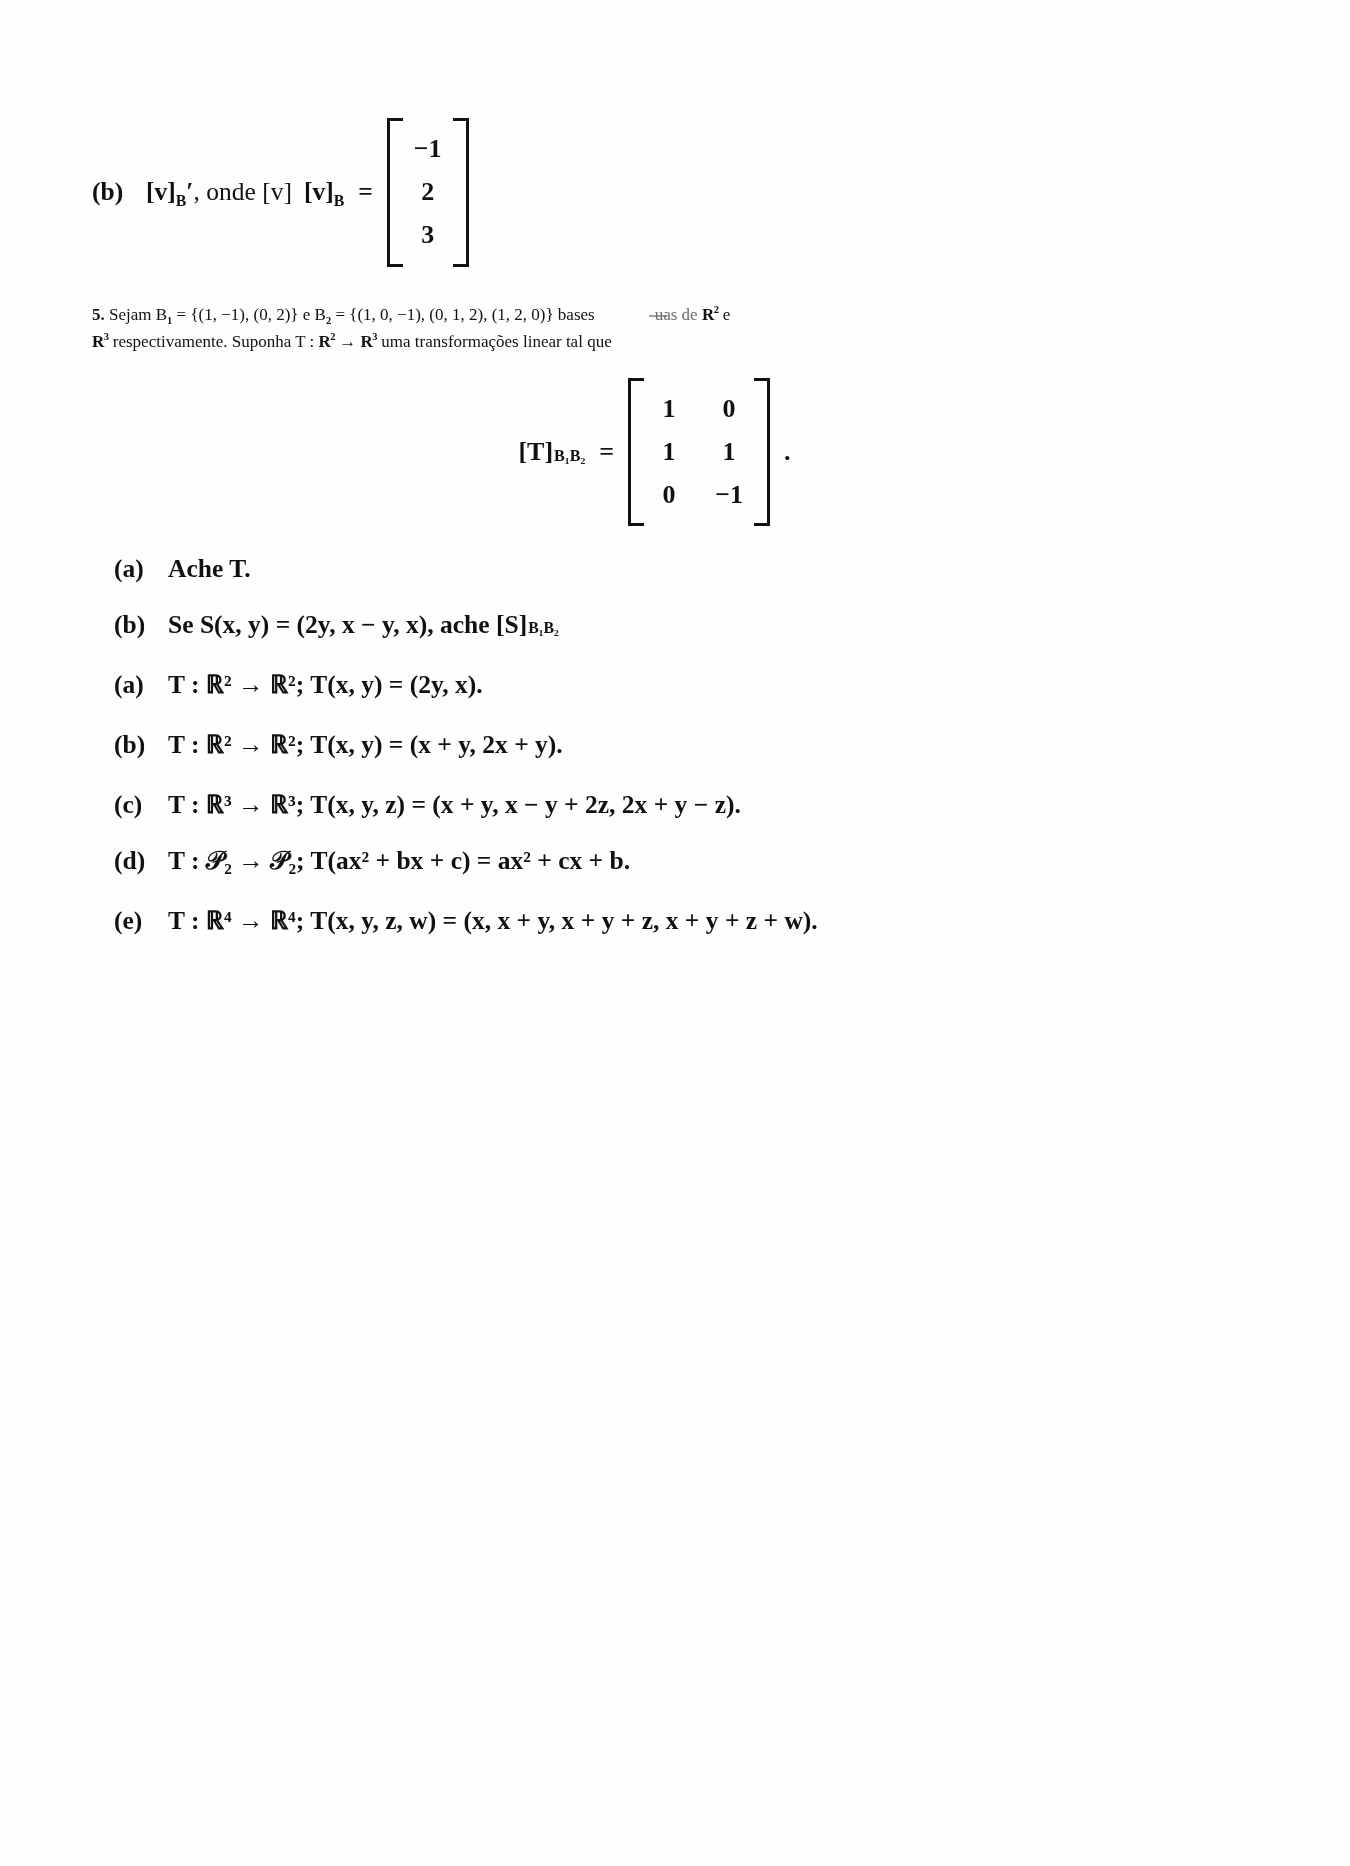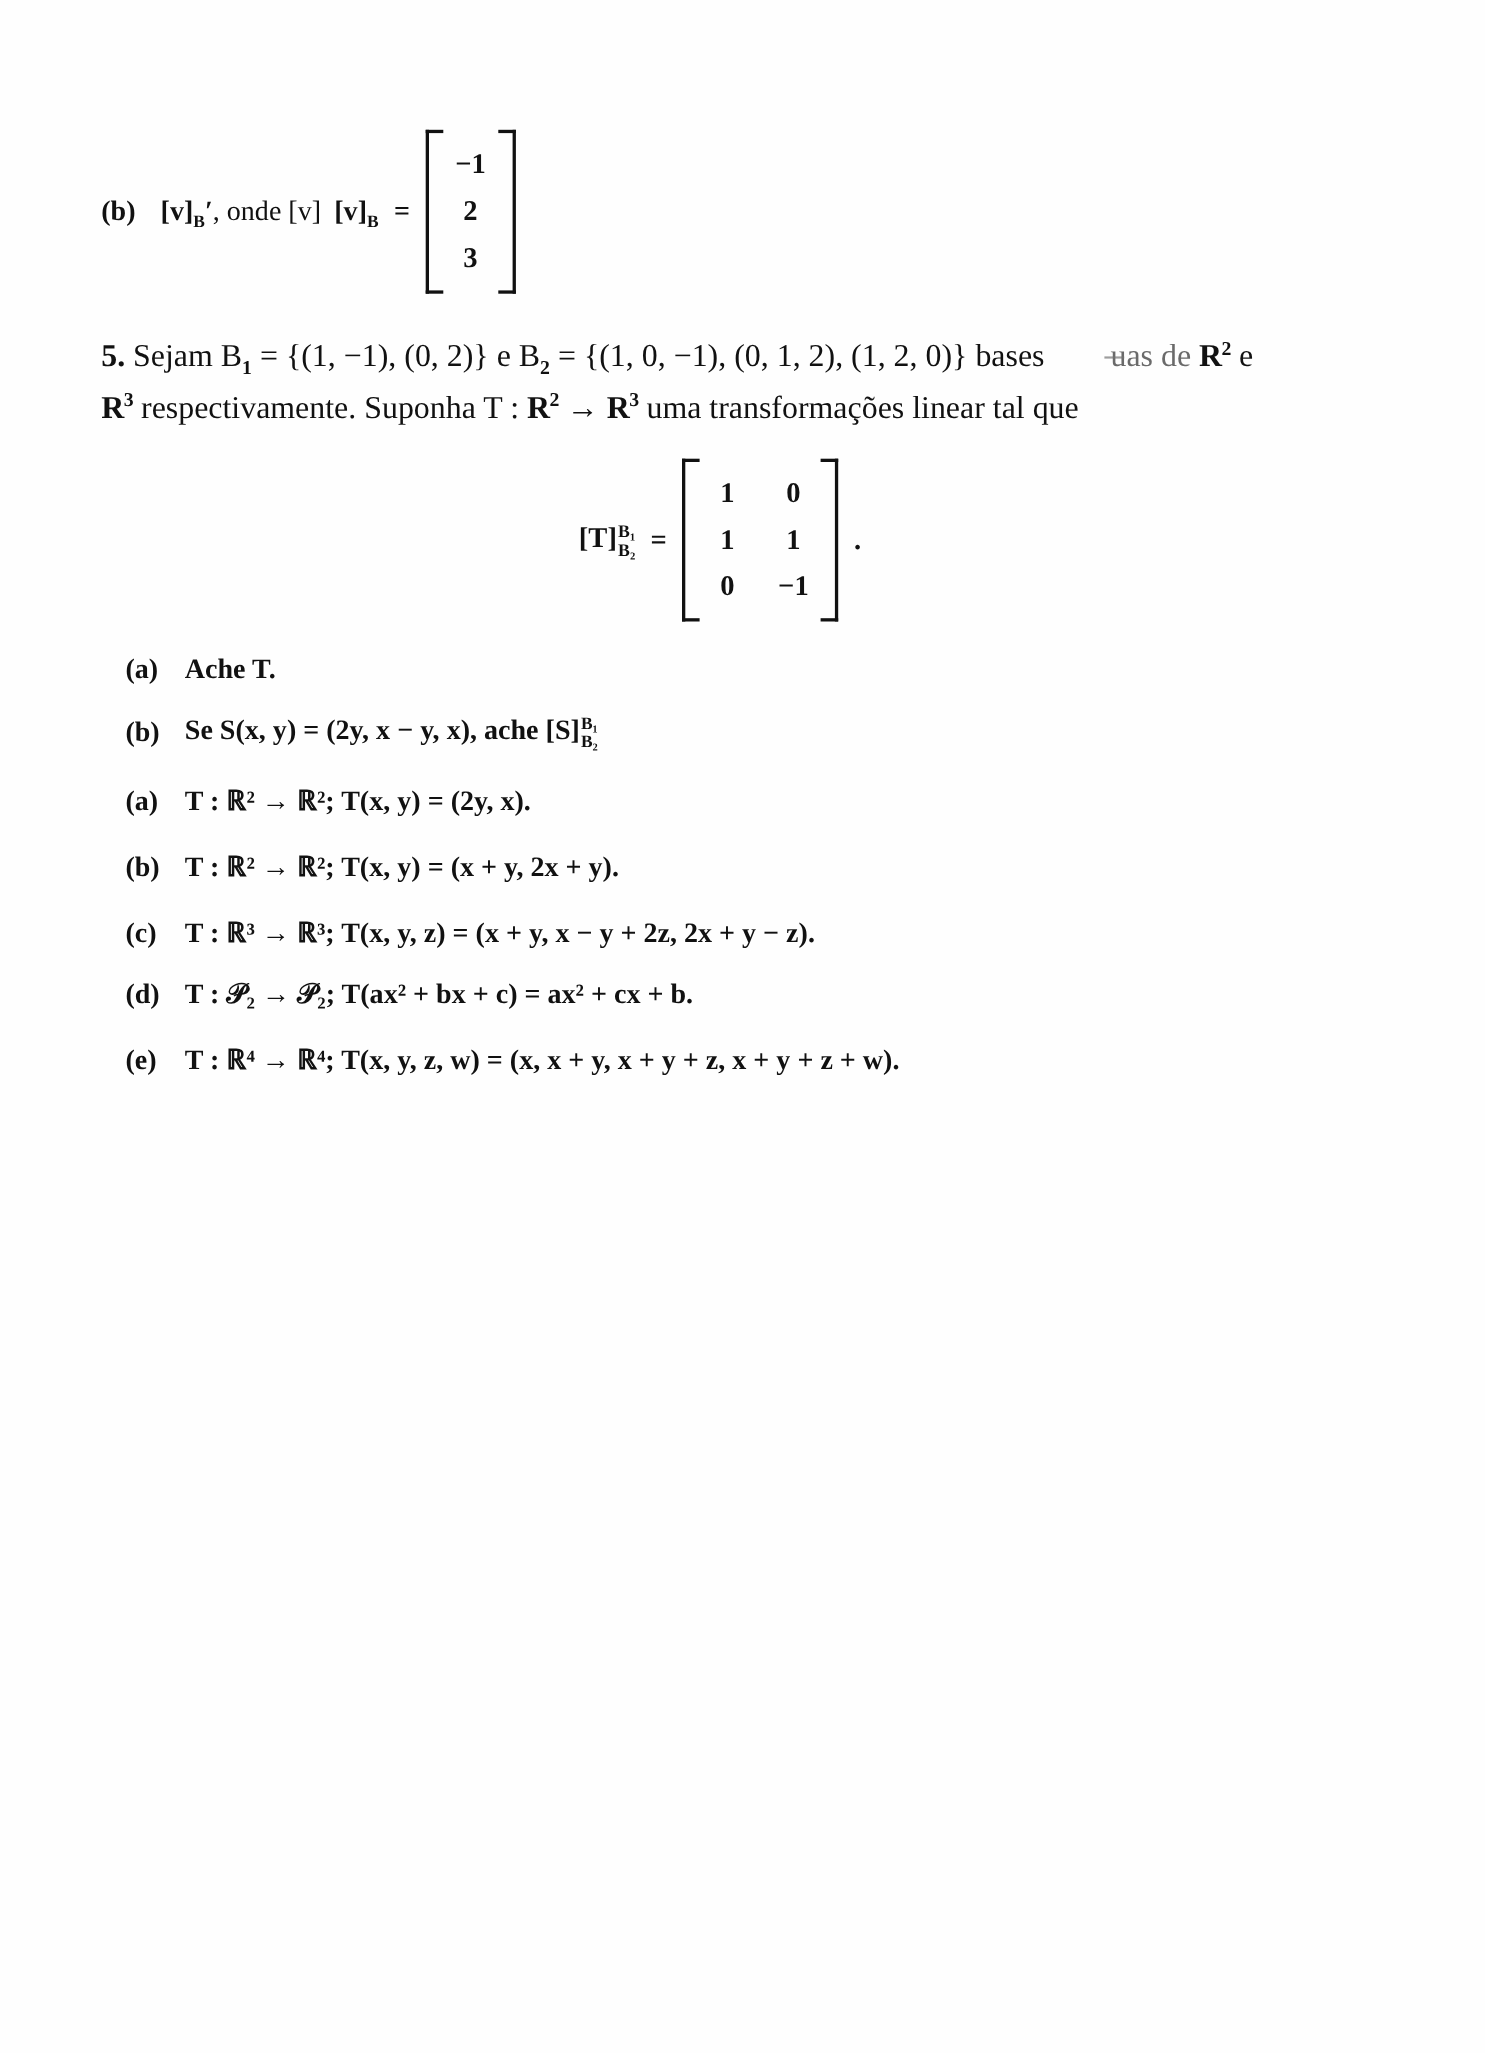--- a/index.html
+++ b/index.html
@@ -39,42 +39,42 @@
     font-size: 25.5px;
   }
   .item .lbl {
     font-weight: bold;
     flex: 0 0 auto;
     min-width: 40px;
   }
   .item .txt { flex: 1 1 auto; }
 
   .numbered {
-    font-size: 29px;
+    font-size: 17px;
     line-height: 1.62;
     margin: 0 0 10px 0;
     text-align: left;
   }
   .numbered .num { font-weight: bold; }
 
   .indent-list { margin-left: 22px; }
   sup.m, sub.m {
     font-size: 0.62em;
     font-weight: bold;
     line-height: 0;
   }
   sup.m { vertical-align: super; }
   sub.m { vertical-align: sub; }
 
   .bb { font-weight: bold; letter-spacing: -0.5px; }
 
   
   .updown {
     display: inline-flex;
-    flex-direction: column;
+    flex-direction: row;
     vertical-align: middle;
     font-size: 0.62em;
     font-weight: bold;
     line-height: 1.06;
     margin-left: 1px;
     position: relative;
     top: 1px;
   }
 
   

